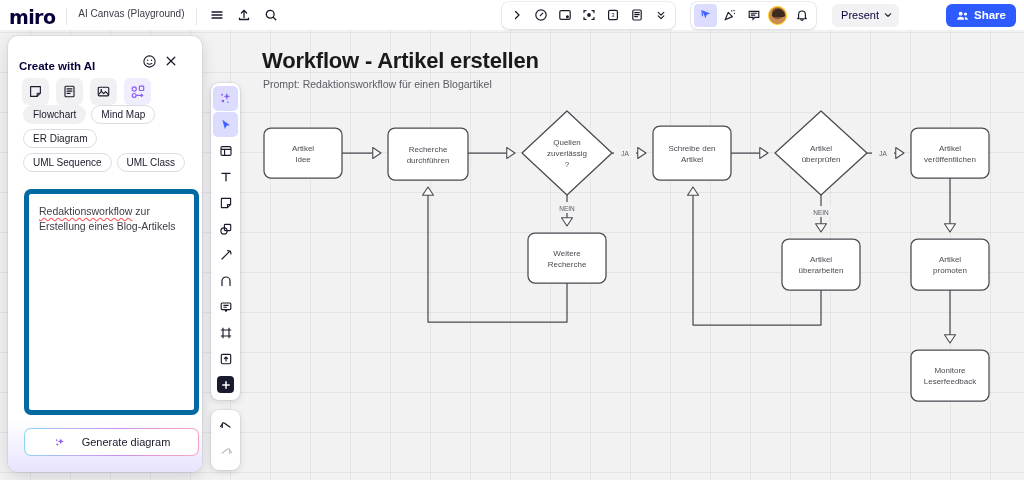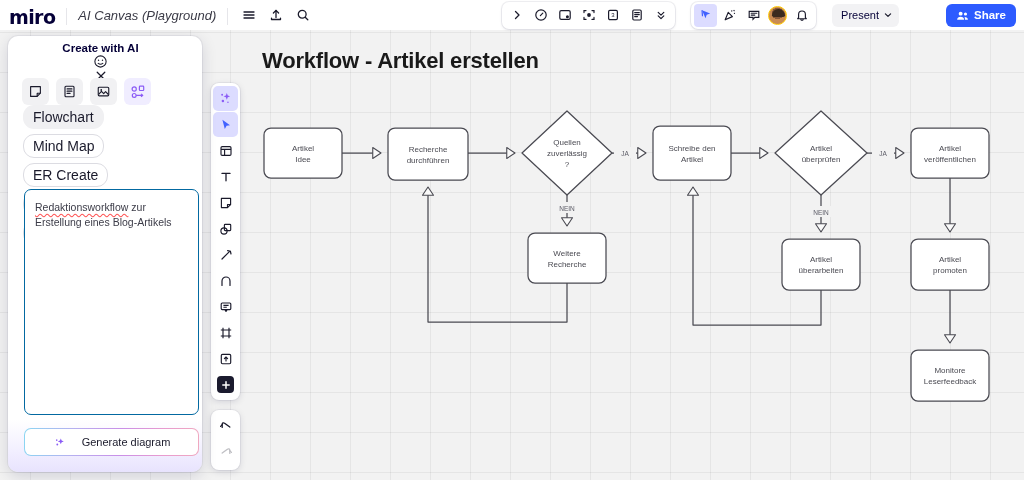--- a/index.html
+++ b/index.html
@@ -18,21 +18,21 @@
     display: flex; align-items: center;
   }
   .tb-left { display: flex; height: 14px; padding-left: 9px; gap: 0; }
   .miro-logo {
     font-family: "DejaVu Sans", sans-serif;
     font-size: 19px; font-weight: 700; color: #050038;
     letter-spacing: -0.6px; line-height: 1; padding-right: 11px;
   }
   .tb-div { width: 1px; height: 17px; background: #e6e6ea; }
   .tb-title {
-    font-size: 13px; color: #3a3a46; padding: 0 11px; white-space: nowrap; font-style: italic;
+    font-size: 10px; color: #3a3a46; padding: 0 11px; white-space: nowrap;
   }
   .tb-icons { display: flex; align-items: center; gap: 2px; padding-left: 8px; }
   .ticon {
     width: 25px; height: 25px; display: flex; align-items: center; justify-content: center;
     border-radius: 4px; cursor: pointer;
   }
   .ticon svg { display: block; }
 
   .tb-right {
     position: absolute; right: 8px; top: 0; height: 30px;
@@ -113,48 +113,48 @@
     background: #fff; border-radius: 10px; z-index: 30;
     box-shadow: 0 0 0 1px rgba(5,0,56,.05), 0 4px 16px rgba(5,0,56,.14);
     overflow: hidden;
   }
   .panel::after {
     content:""; position:absolute; left:0; right:0; bottom:0; height:52px;
     background: linear-gradient(to bottom, rgba(236,233,255,0) 0%, rgba(233,228,255,.55) 55%, rgba(226,220,253,.8) 100%);
     pointer-events: none;
   }
   .p-head {
-    display: flex; align-items: center; height: 30px;
-    padding: 0 20px 0 11px; margin-top: 6px; flex-direction: column;
+    display: flex; align-items: flex-end; height: 30px;
+    padding: 0 20px 0 11px; margin-top: 6px;
   }
   .p-title { font-size: 11.5px; font-weight: 600; color: #050038; flex: 1; }
   .p-hicon { width: 22px; height: 22px; display:flex; align-items:center; justify-content:center; cursor:pointer; border-radius:4px; }
 
   .modes { display: flex; gap: 7px; padding: 6px 0 0 14px; }
   .mode {
     width: 27px; height: 27px; border-radius: 6px; background: #f1f1f3;
     display: flex; align-items: center; justify-content: center; cursor: pointer;
   }
   .mode.on { background: #f0edff; }
 
   .sec-label {
     font-size: 10.5px; font-weight: 700; color: #050038;
     padding: 15px 0 6px 15px;
   }
   .chips { display: flex; flex-wrap: wrap; gap: 5px; padding: 0 12px 0 15px; }
   .chip {
-    font-size: 14px; color: #1a1a2b; border-radius: 11px;
+    font-size: 10px; color: #1a1a2b; border-radius: 11px;
     padding: 3px 9px; border: 1px solid #dcdce2; background: #fff; cursor: pointer;
     white-space: nowrap;
   }
   .chip.on { background: #f0f0f2; border-color: transparent; }
 
   .ta {
     position: absolute; left: 16px; top: 153px; width: 175px; height: 226px;
-    border: 1px solid #0369a1; border-radius: 7px; background: #fff;
+    border: 5px solid #0369a1; border-radius: 7px; background: #fff;
     padding: 10px 10px; font-size: 10.5px; line-height: 1.42; color: #3c3c48;
     overflow: hidden; cursor: text;
   }
   .spell {
     text-decoration: underline wavy #ff5252;
     text-decoration-skip-ink: none;
     text-underline-offset: 2px;
   }
 
   .genwrap {
@@ -315,20 +315,21 @@
             <path d="M9.3 8.6c1.9 0 3.5.9 3.5 3h-3z"></path>
           </g>
         </svg>
       <span>Share</span>
     </div>
   </div>
 </div>
 
 <div class="canvas">
   <div class="diagram-title">Workflow - Artikel erstellen</div>
+  <div class="diagram-sub">Prompt: Redaktionsworkflow für einen Blogartikel</div>
   <svg id="flow" width="1024" height="450">
       <g>
         <rect x="264" y="98" width="78" height="50" rx="7" fill="#ffffff" stroke="#4a4a52" stroke-width="1.25"></rect>
         <text x="303" y="120.5" text-anchor="middle" font-size="8" fill="#4a4a52" font-family="Liberation Sans, sans-serif">Artikel</text>
         <text x="303" y="131.5" text-anchor="middle" font-size="8" fill="#4a4a52" font-family="Liberation Sans, sans-serif">Idee</text>
       </g>
       <g>
         <rect x="388" y="98" width="80" height="52" rx="7" fill="#ffffff" stroke="#4a4a52" stroke-width="1.25"></rect>
         <text x="428" y="121.5" text-anchor="middle" font-size="8" fill="#4a4a52" font-family="Liberation Sans, sans-serif">Recherche</text>
         <text x="428" y="132.5" text-anchor="middle" font-size="8" fill="#4a4a52" font-family="Liberation Sans, sans-serif">durchführen</text>
@@ -580,21 +581,21 @@
             <path d="M6.6 11.4h5.6" stroke-linecap="round"></path>
             <path d="M11 9.9l1.8 1.5-1.8 1.5" stroke-linejoin="round"></path>
           </g>
         </svg>
     </div>
   </div>
 
   <div class="chips">
     <div class="chip on">Flowchart</div>
     <div class="chip">Mind Map</div>
-    <div class="chip">ER Create</div>
+    <div class="chip">ER Diagram</div>
     <div class="chip">UML Sequence</div>
     <div class="chip">UML Class</div>
   </div>
 
   <div class="ta"><span class="spell">Redaktionsworkflow</span><span> zur Erstellung eines Blog-Artikels</span></div>
 
   <div class="genwrap">
     <div class="genbtn">
       <svg width="13" height="13" viewBox="0 0 16 16">
           <g fill="#8b5cf6">

